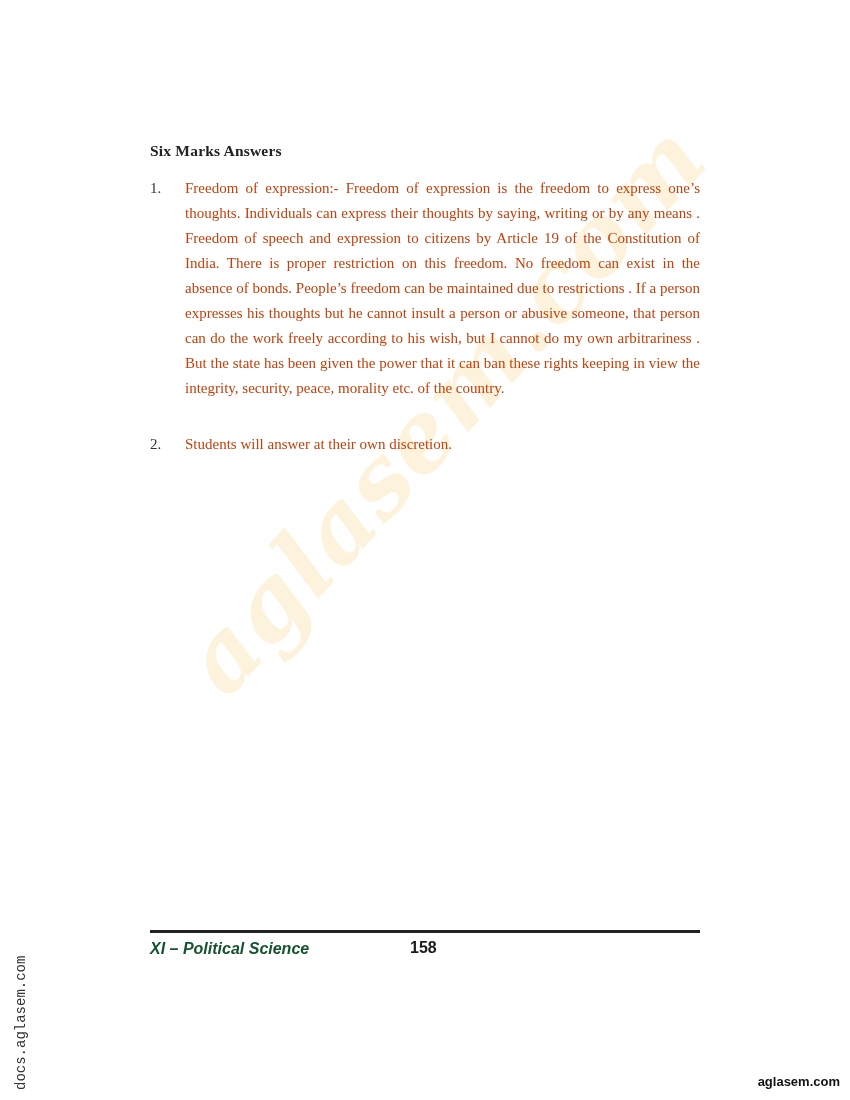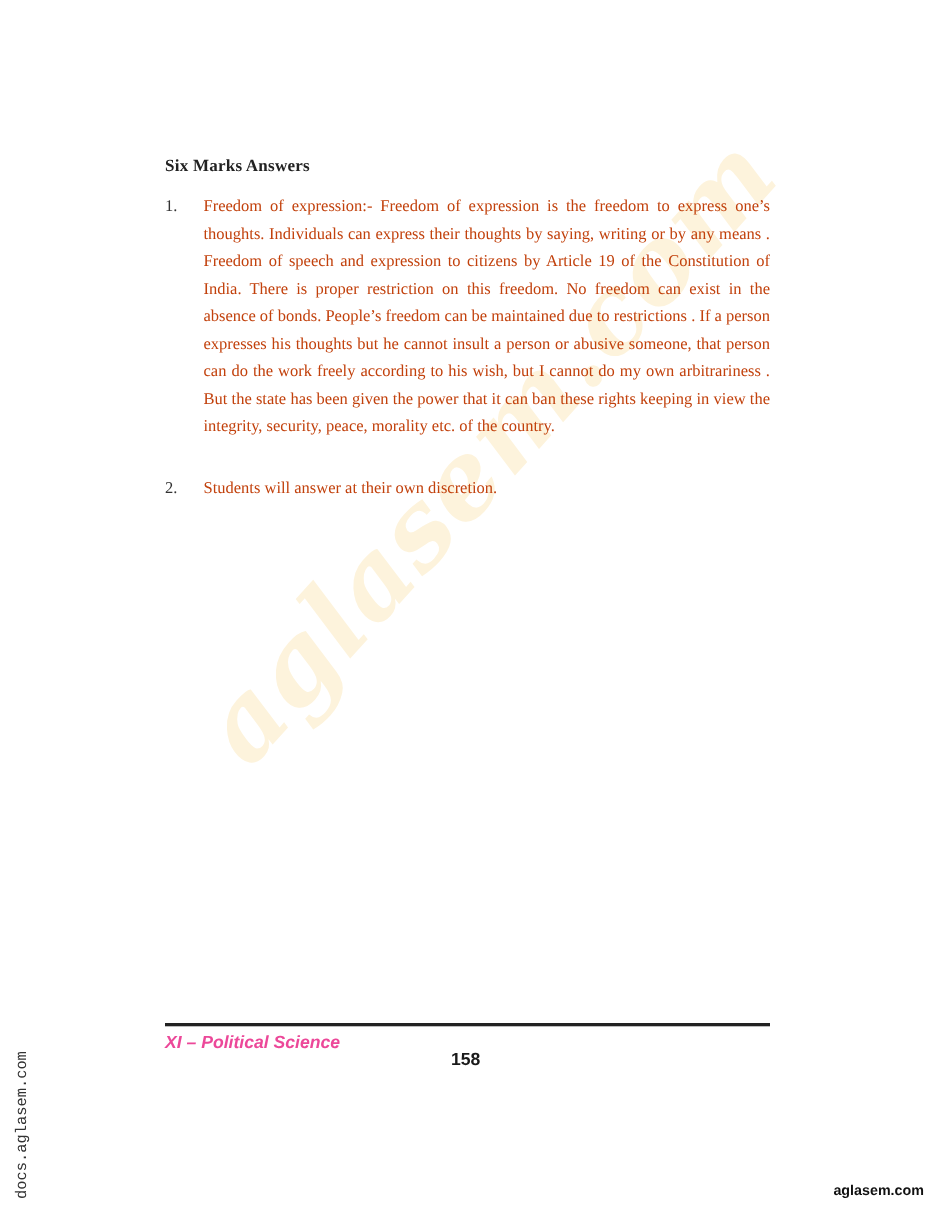--- a/index.html
+++ b/index.html
@@ -21,25 +21,25 @@
     .item-num { width: 35px; flex: 0 0 35px; font-size: 15px; line-height: 25px; color: #333; }
     .item-body { flex: 1; }
     .para {
       margin: 0 0 11px 0; font-size: 15px; line-height: 25px; text-align: justify; color: #c2410c;
     }
     .footer-rule {
       position: absolute; left: 150px; top: 930px; width: 550px; height: 3px; background: #222; z-index: 1;
     }
     .footer-left {
       position: absolute; left: 150px; top: 940px; font-family: "Liberation Sans", sans-serif;
-      font-style: italic; font-weight: bold; font-size: 16px; color: #ec4899; z-index: 1;
+      font-style: italic; font-weight: bold; font-size: 16px; color: #14532d; z-index: 1;
     }
     .footer-page {
       position: absolute; left: 410px; top: 939px; font-family: "Liberation Sans", sans-serif;
-      font-weight: bold; font-size: 16px; color: #1a1a1a; z-index: 1; margin-top: 16px;
+      font-weight: bold; font-size: 16px; color: #1a1a1a; z-index: 1;
     }
     .side-url {
       position: absolute; left: 13px; top: 1090px; font-family: "Liberation Mono", monospace;
       font-size: 14px; color: #333; transform: rotate(-90deg); transform-origin: left top;
       white-space: nowrap;
     }
     .corner-brand {
       position: absolute; right: 10px; top: 1074px; font-family: "Liberation Sans", sans-serif;
       font-weight: bold; font-size: 13px; color: #111;
     }

